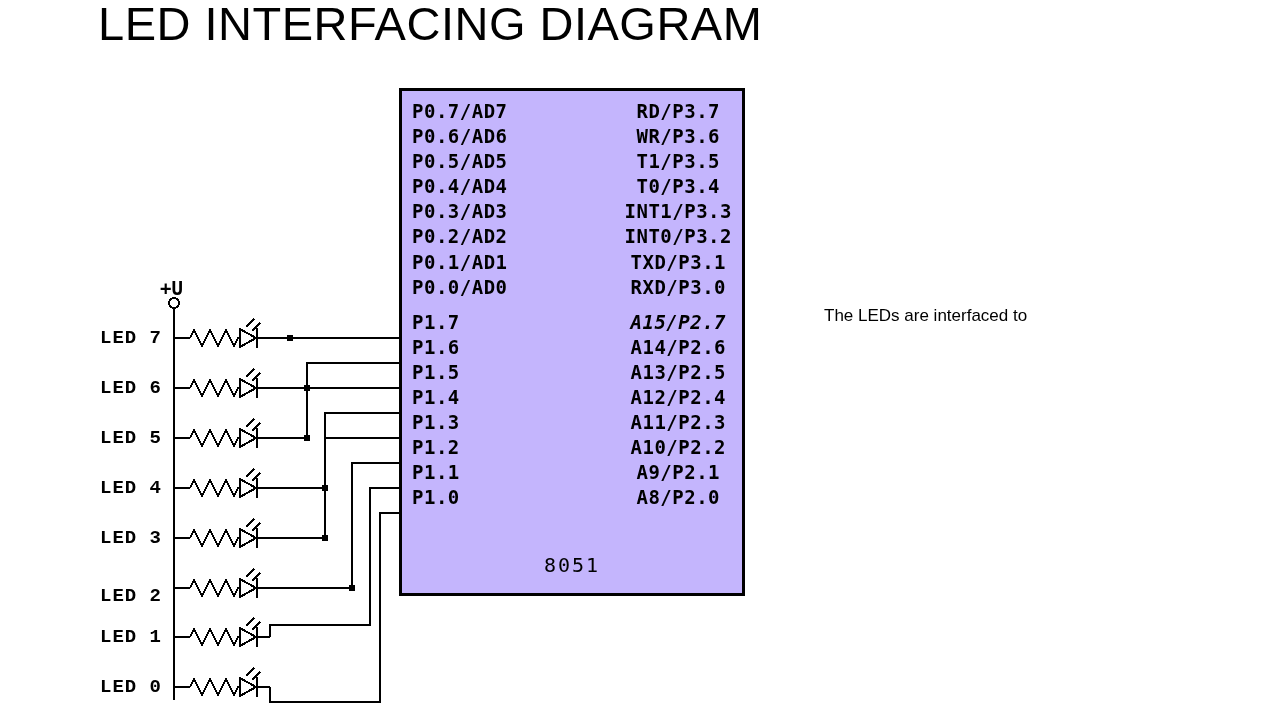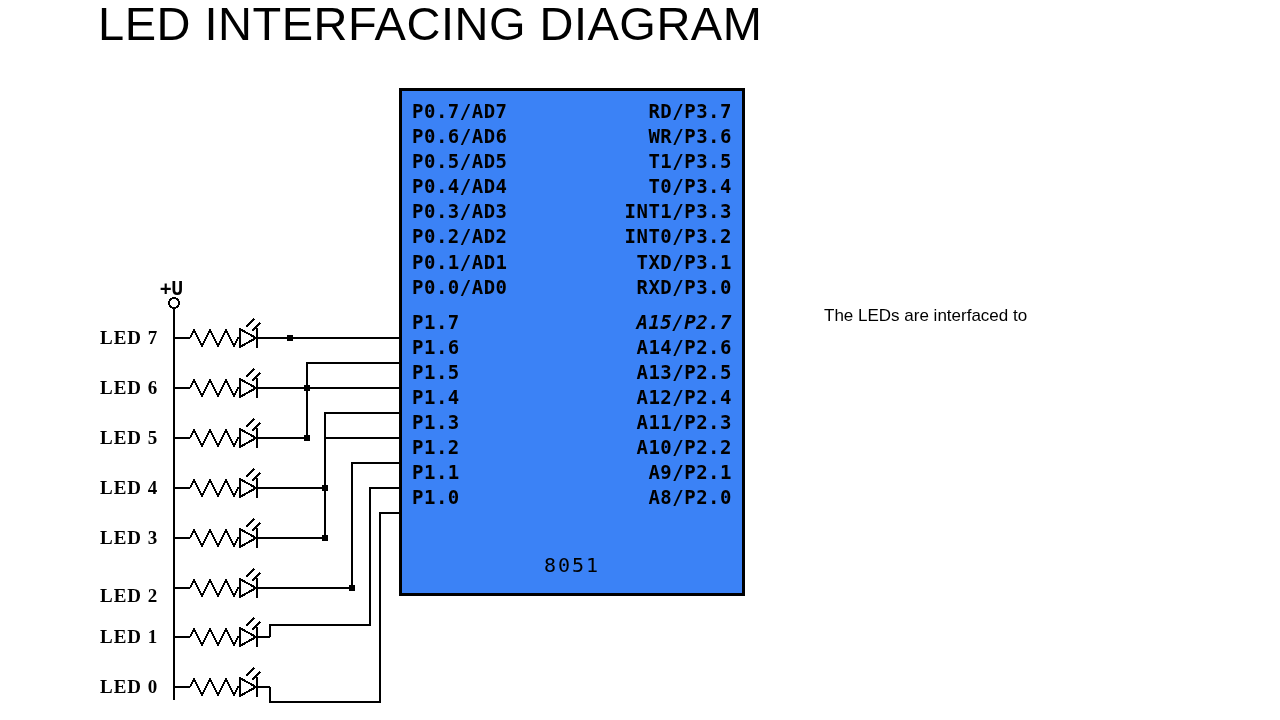--- a/index.html
+++ b/index.html
@@ -42,57 +42,57 @@
 
   
   #chip {
     position: absolute;
     left: 399px;
     top: 88px;
     width: 346px;
     height: 508px;
     border: 3px solid #000;
     box-sizing: border-box;
-    background: #3b82f6;
+    background: #c4b5fd;
   }
   .pin-col {
     position: absolute;
     font-family: "DejaVu Sans Mono", monospace;
     font-size: 19px;
     font-weight: bold;
     letter-spacing: 0.5px;
     line-height: 25.1px;
     white-space: pre;
   }
   #pins-left {
     left: 10px;
     top: 8px;
     text-align: left;
   }
   #pins-right {
     right: 10px;
     top: 8px;
-    text-align: right;
+    text-align: center;
   }
   #chip-name {
     position: absolute;
     left: 0;
     right: 0;
     top: 462px;
     text-align: center;
     font-family: "DejaVu Sans Mono", monospace;
     font-size: 20px;
     font-weight: normal;
     letter-spacing: 2px;
   }
 
   
   .led-label {
     position: absolute;
-    font-family: Liberation Serif, serif;
+    font-family: Liberation Mono, monospace;
     font-size: 19px;
     font-weight: bold;
     letter-spacing: 1px;
     white-space: nowrap;
     left: 100px;
     transform: translateY(-50%);
   }
 
   
   #supply-label {

